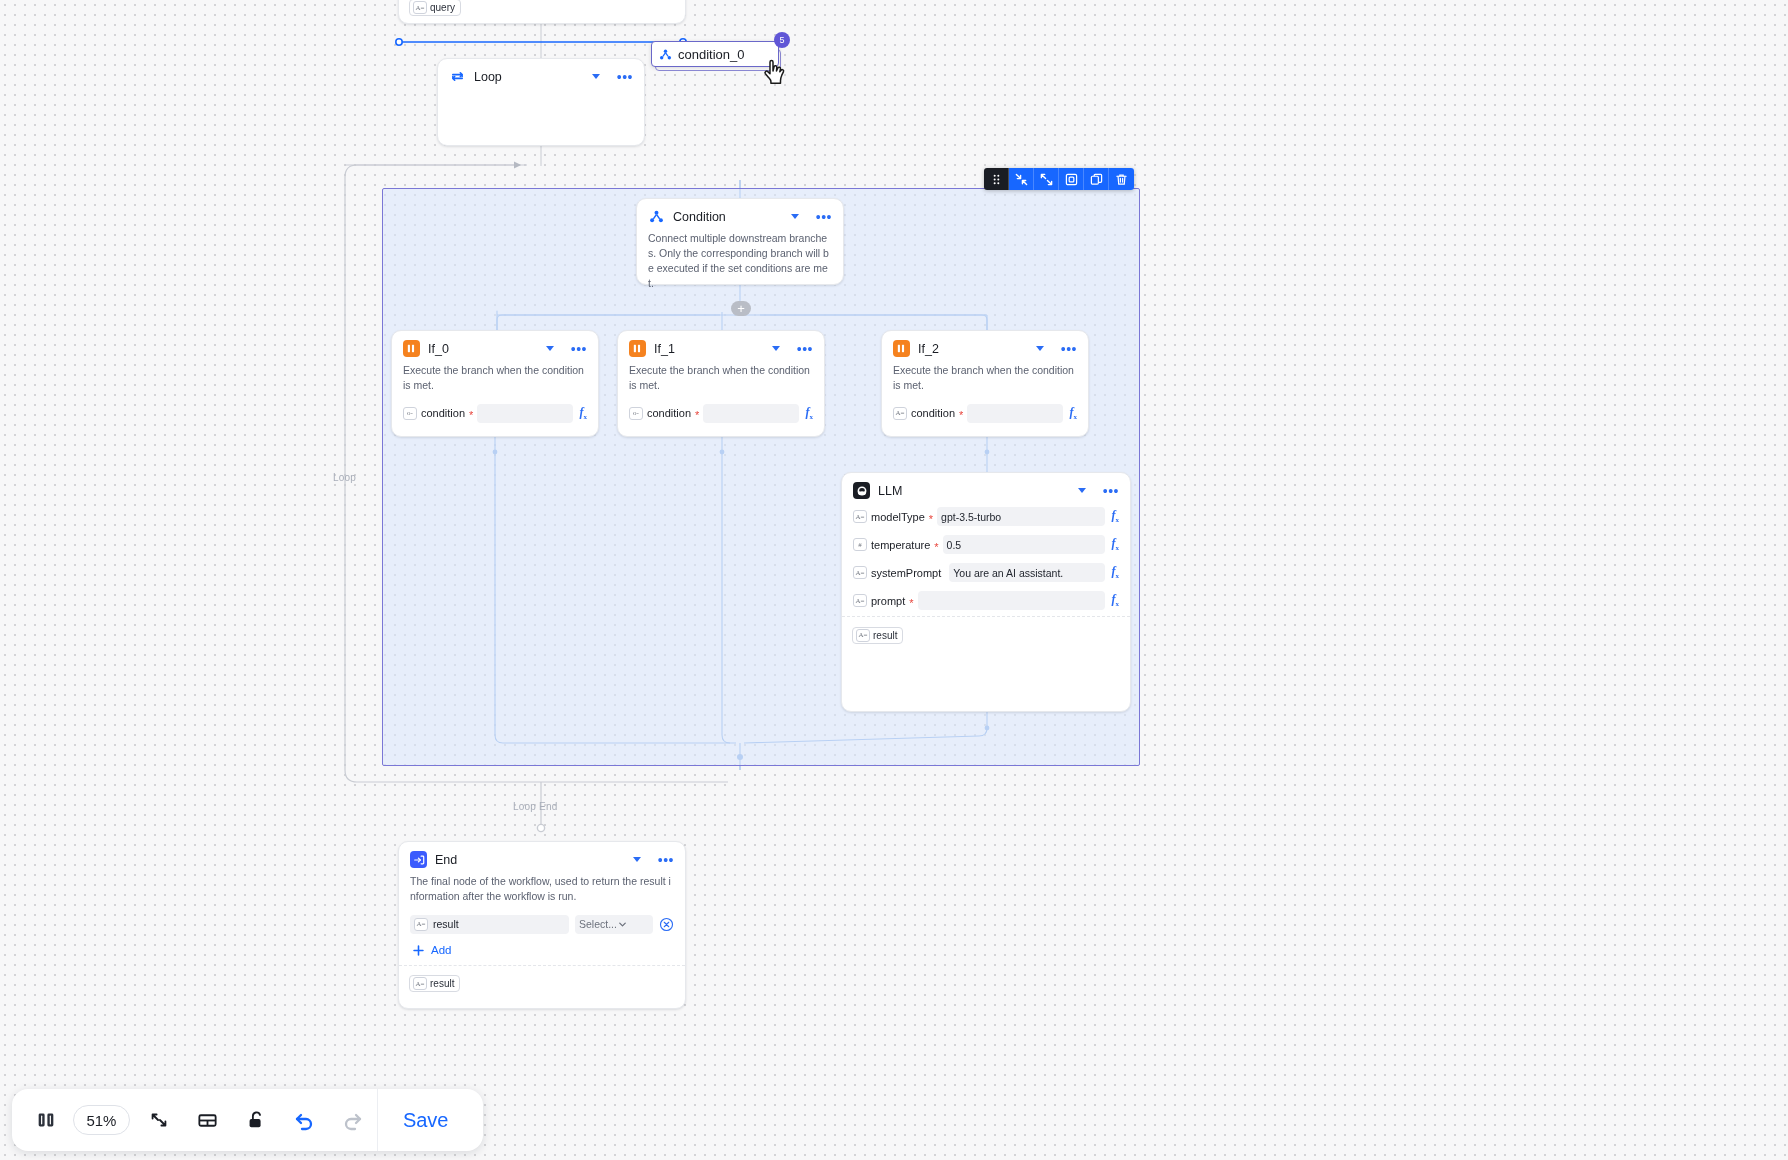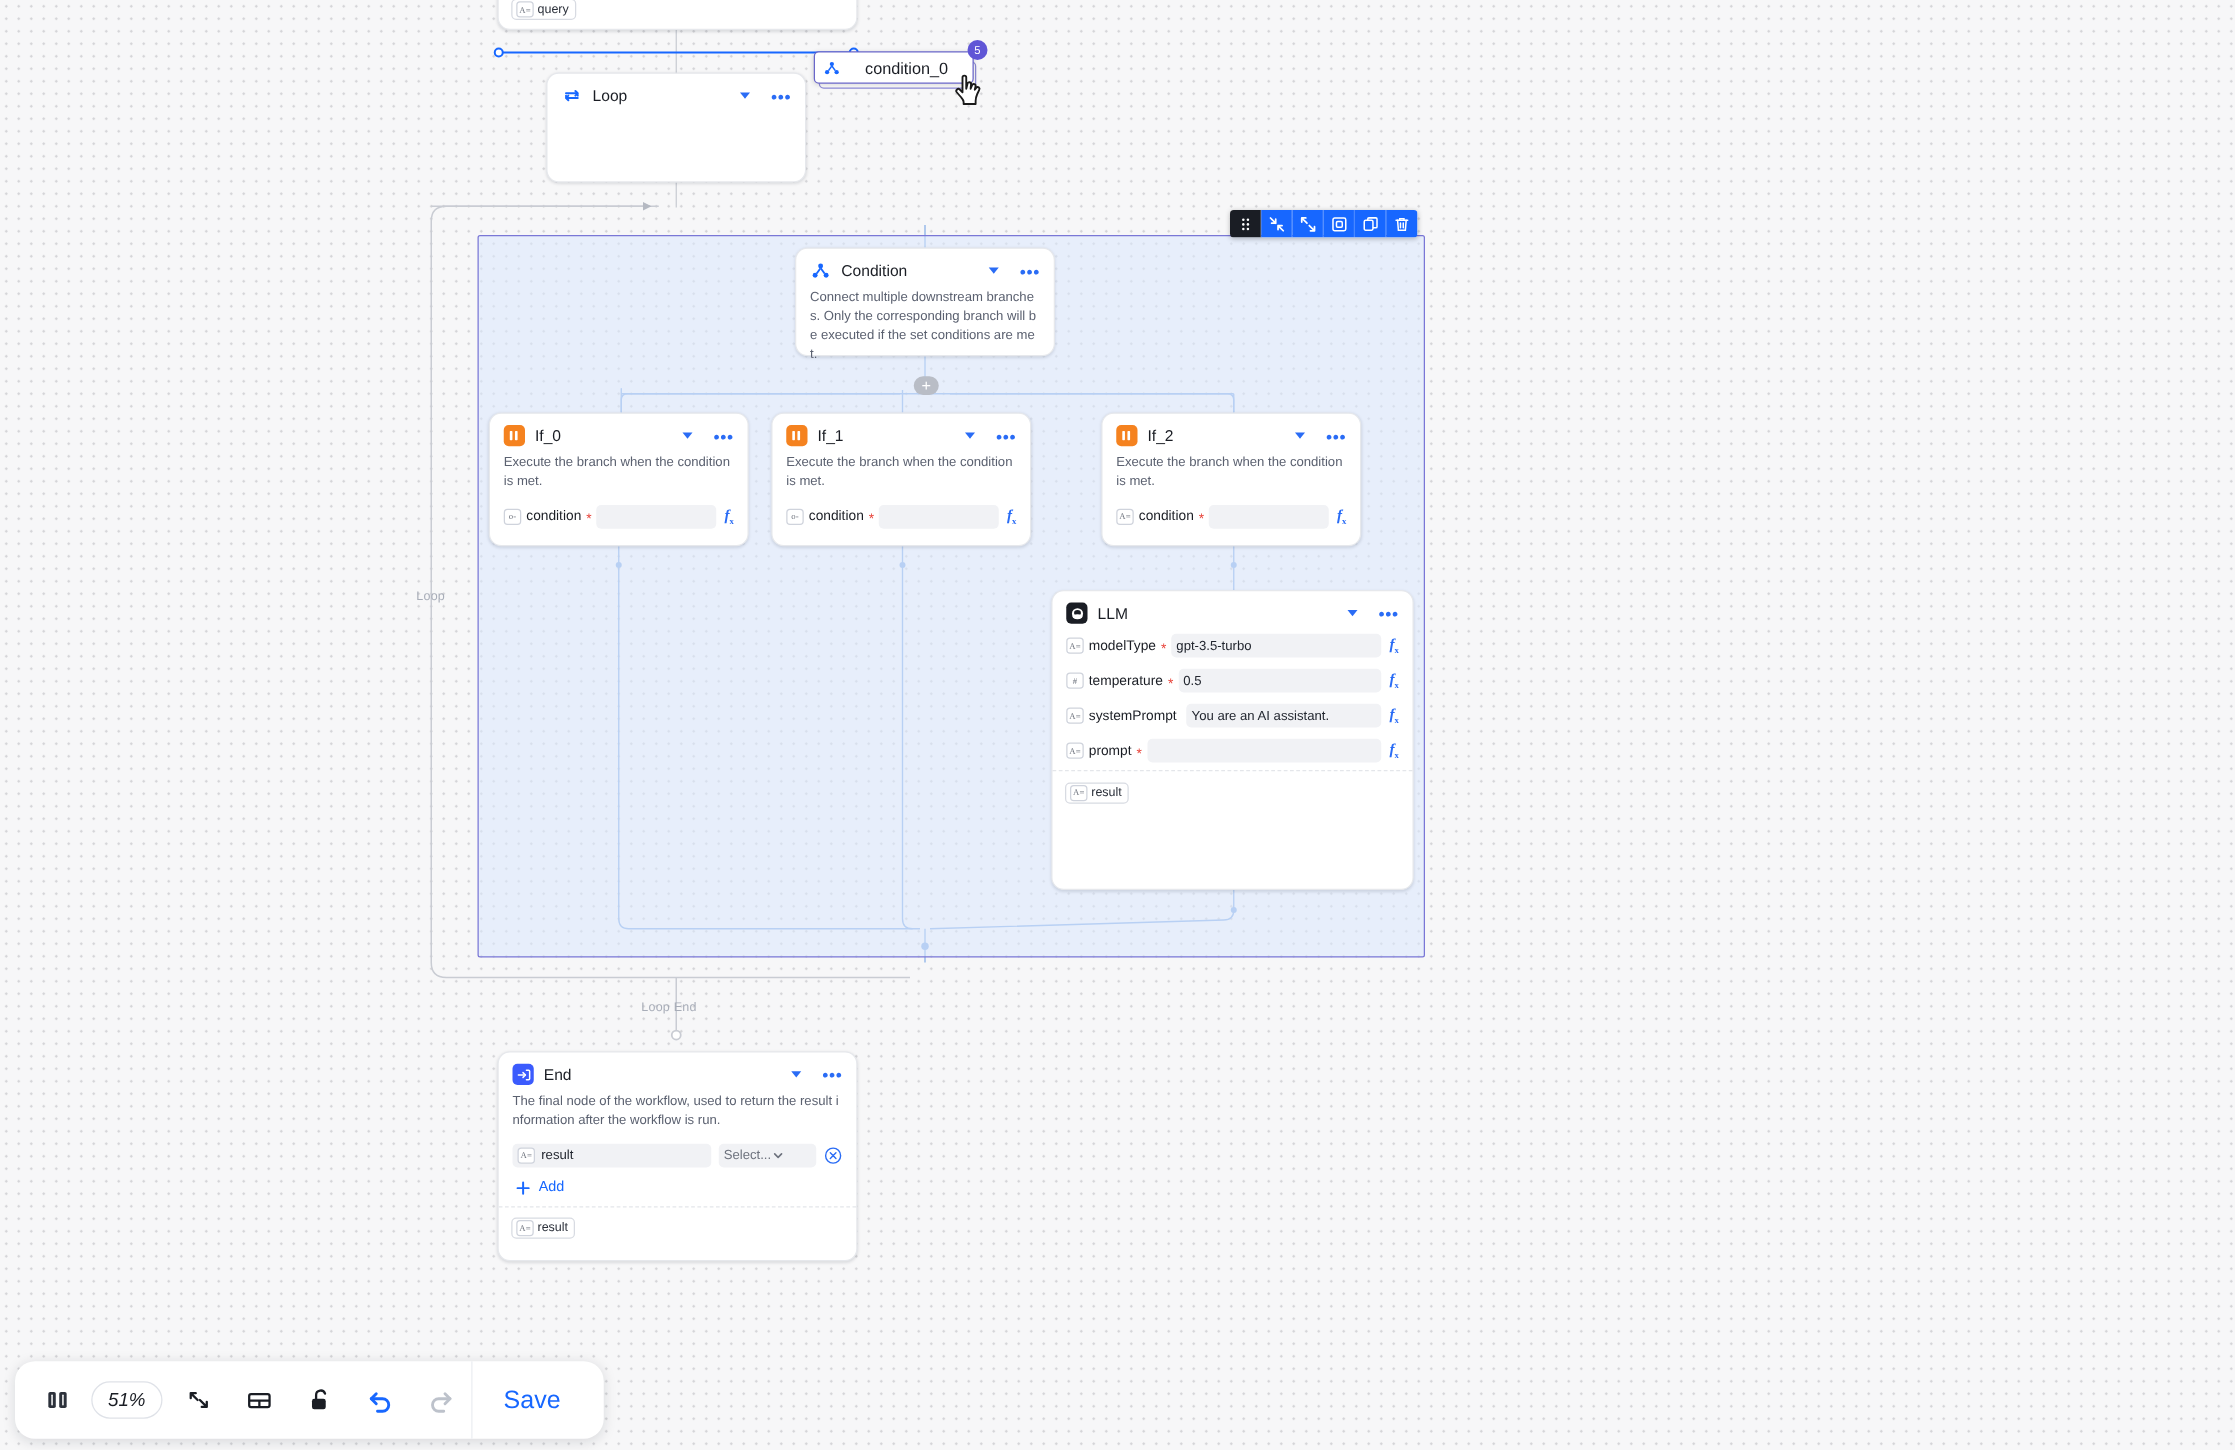--- a/index.html
+++ b/index.html
@@ -125,21 +125,21 @@
     width: 130px; height: 28px;
   }
   #drag-chip .ghost {
     position: absolute; left: 4px; top: 8px; width: 126px; height: 22px;
     border: 1px solid #8d8ad6; border-radius: 4px; background: rgba(255,255,255,.45);
   }
   #drag-chip .front {
     position: absolute; left: 0; top: 0; width: 128px; height: 26px;
     border: 1.2px solid #6a67c9; border-radius: 4px;
     background: #ffffff;
-    display: flex; align-items: center; gap: 20px; padding: 0 7px;
+    display: flex; align-items: center; gap: 6px; padding: 0 7px;
     box-shadow: 0 1px 4px rgba(0,0,0,.14);
   }
   #drag-chip .lbl { font-size: 13px; color: #1a1d24; }
   #drag-badge {
     position: absolute; right: -9px; top: -9px;
     width: 16px; height: 16px; border-radius: 50%;
     background: #6056d6; color: #fff;
     font-size: 9px; display: flex; align-items: center; justify-content: center;
   }
 
@@ -161,21 +161,21 @@
     display: flex; align-items: center; padding: 0 10px;
   }
   #bottom-bar .bt {
     width: 56px; height: 100%;
     display: flex; align-items: center; justify-content: center;
     cursor: pointer;
   }
   #zoom-box {
     width: 66px; height: 30px; border: 1px solid #dfe2e8; border-radius: 15px;
     display: flex; align-items: center; justify-content: center;
-    font-size: 15px; color: #1a1d24; margin: 0 4px 0 2px; font-style: italic;
+    font-size: 15px; color: #1a1d24; margin: 0 4px 0 2px;
   }
   #save-btn {
     margin-left: auto; height: 100%; width: 110px;
     display: flex; align-items: center; justify-content: center;
     color: #1767ff; font-size: 20px; border-left: 1px solid #eceef2;
     cursor: pointer;
   }
   .cursor { position: absolute; left: 762px; top: 58px; }
 </style>
 </head>

